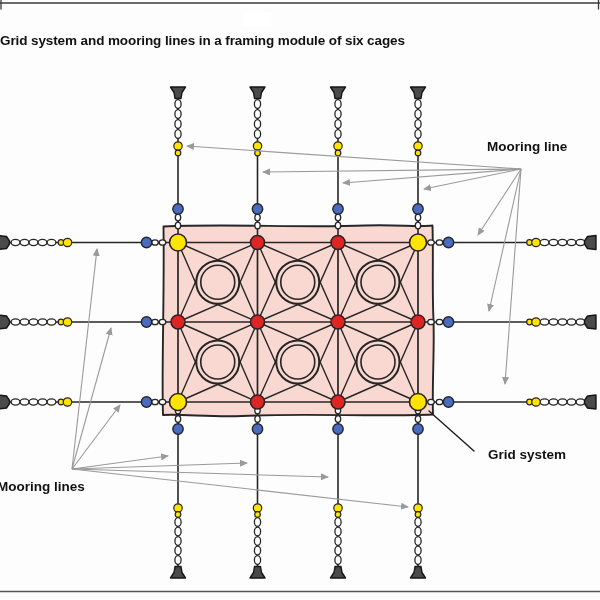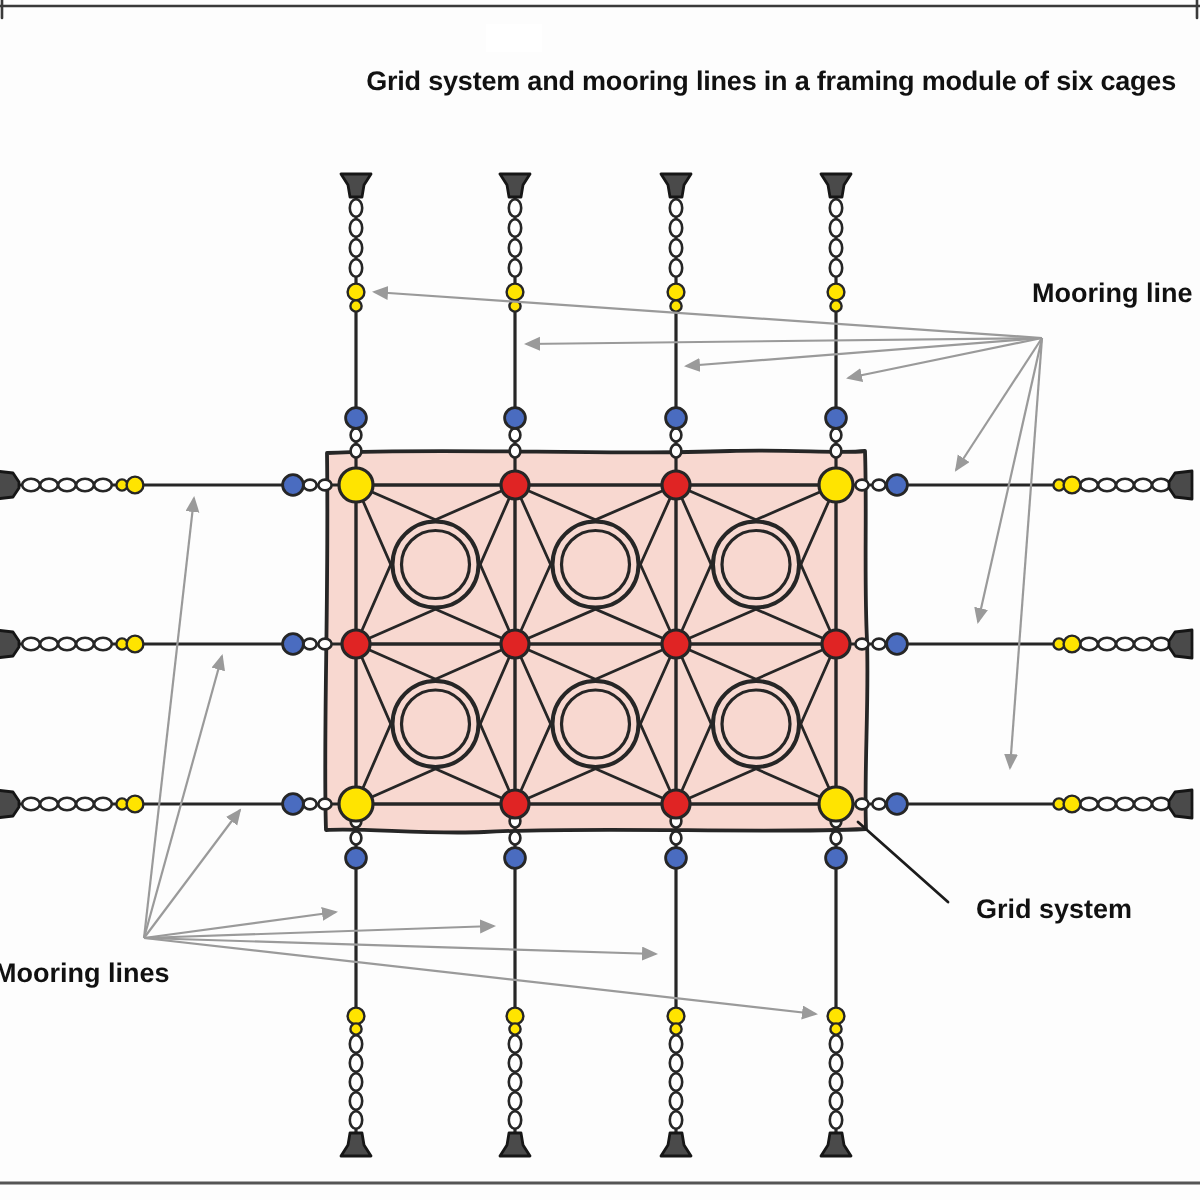--- a/index.html
+++ b/index.html
@@ -6,28 +6,28 @@
   .canvas{
     position:relative;
     width:600px;height:600px;
     background:#fdfdfd;
     overflow:hidden;
     font-family:"Liberation Sans", sans-serif;
   }
   .canvas svg{position:absolute;left:0;top:0;}
   .diagram-title{
     position:absolute;left:0;top:33px;width:588px;
-    text-align:right;font-size:13.5px;font-weight:700;color:#111;
+    text-align:left;font-size:13.5px;font-weight:700;color:#111;
     letter-spacing:-0.1px;
   }
   .lbl{
     position:absolute;font-size:13.5px;font-weight:700;color:#111;
     white-space:nowrap;
   }
-  .lbl-moor-tr{left:516px;top:139px;text-align:right;}
+  .lbl-moor-tr{left:487px;top:139px;text-align:right;}
   .lbl-moor-bl{left:-3px;top:479px;}
   .lbl-grid{left:488px;top:447px;}
 </style>
 </head>
 <body>
 
 <div class="canvas">
   <svg id="diagram" width="600" height="600" viewBox="0 0 600 600">
       <defs>
         <marker id="arr" markerWidth="9" markerHeight="8" refX="7" refY="3.5" orient="auto" markerUnits="userSpaceOnUse">

